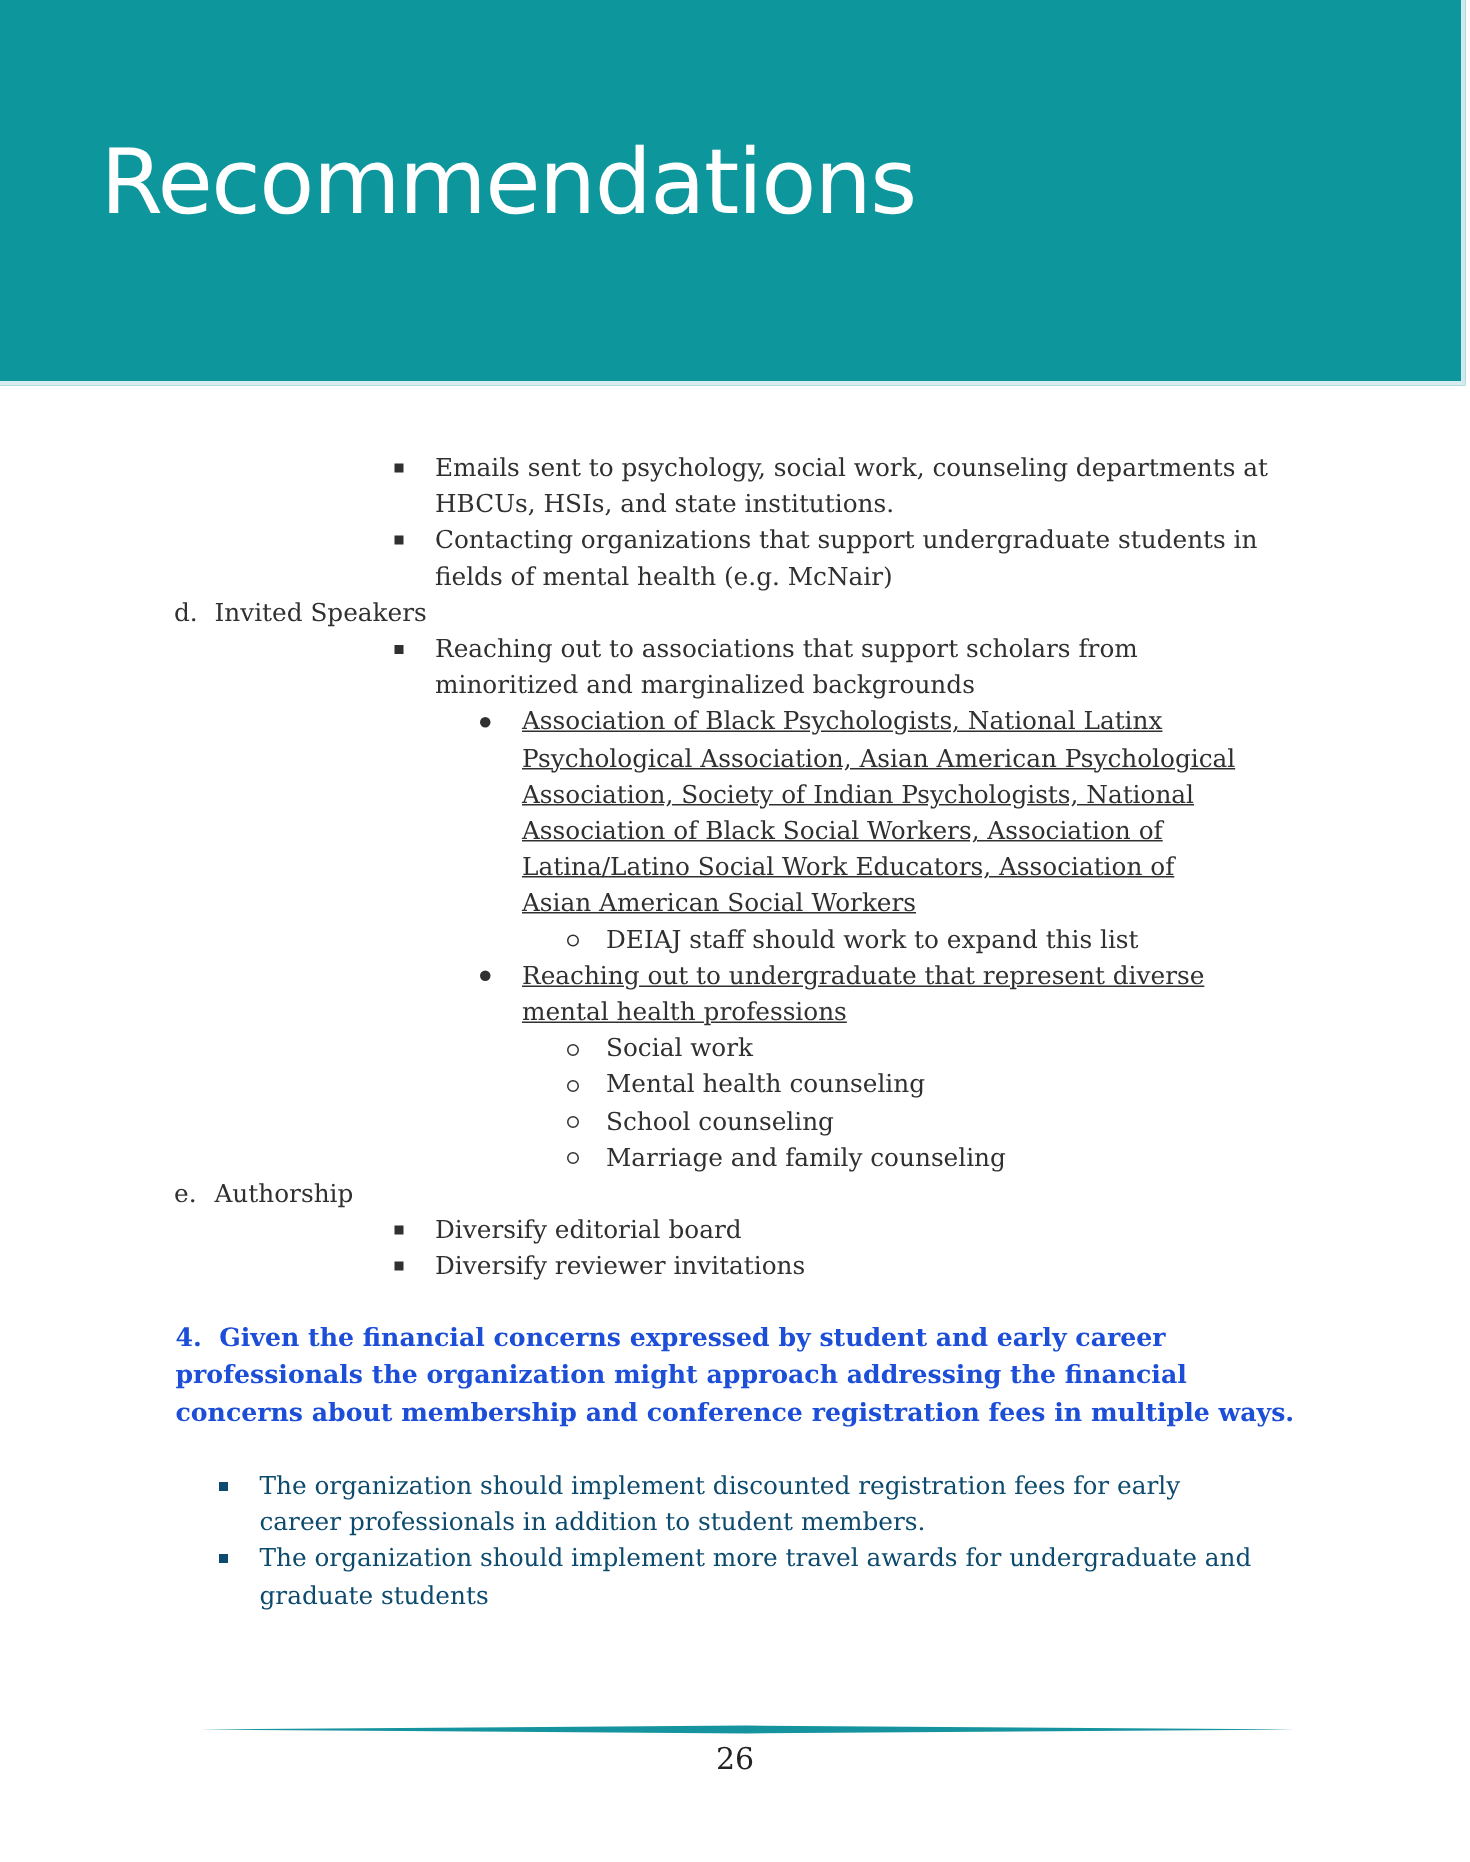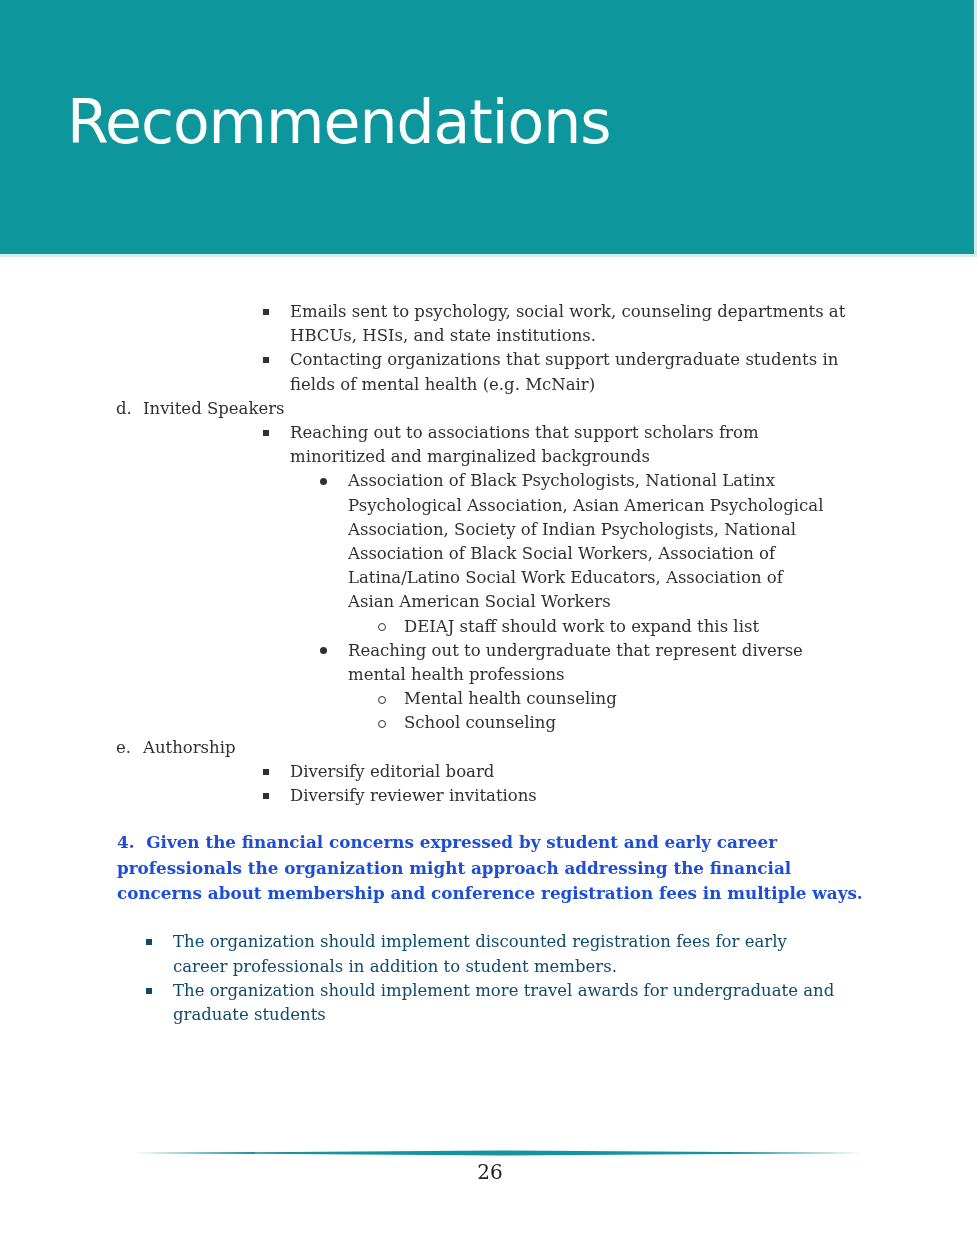--- a/index.html
+++ b/index.html
@@ -44,21 +44,21 @@
   .row { position: relative; }
   .b { position: absolute; }
   .sq   { top: 9px;   width: 6px;  height: 6px;  background: currentColor; }
   .disc { top: 8.5px; width: 7px;  height: 7px;  border-radius: 50%; background: currentColor; }
   .ring { top: 8.5px; width: 8px;  height: 8px;  border-radius: 50%;
           border: 1.3px solid currentColor; box-sizing: border-box; }
 
   .l1 .t { margin-left: 290px; width: 565px; }
   .l1 .b { left: 263px; }
 
-  .l2 .t { margin-left: 348px; width: 482px; }
+  .l2 .t { margin-left: 348px; width: 482px; text-decoration: underline; }
   .l2 .b { left: 320px; }
 
   .l3 .t { margin-left: 404px; width: 460px; }
   .l3 .b { left: 378px; }
 
   .alpha .t { margin-left: 116px; }
   .alpha .label { display: inline-block; width: 27px; }
 
   .wide .t { width: 577px; }
 
@@ -132,25 +132,33 @@
       <div class="t">DEIAJ staff should work to expand this list</div>
     </div>
 
     <div class="row l2">
       <span class="b disc"></span>
       <div class="t">Reaching out to undergraduate that represent diverse mental health professions</div>
     </div>
 
     <div class="row l3">
       <span class="b ring"></span>
+      <div class="t">Social work</div>
+    </div>
+    <div class="row l3">
+      <span class="b ring"></span>
       <div class="t">Mental health counseling</div>
     </div>
     <div class="row l3">
       <span class="b ring"></span>
       <div class="t">School counseling</div>
+    </div>
+    <div class="row l3">
+      <span class="b ring"></span>
+      <div class="t">Marriage and family counseling</div>
     </div>
 
     <div class="row alpha">
       <div class="t"><span class="label">e.</span><span>Authorship</span></div>
     </div>
 
     <div class="row l1 wide">
       <span class="b sq"></span>
       <div class="t">Diversify editorial board</div>
     </div>

